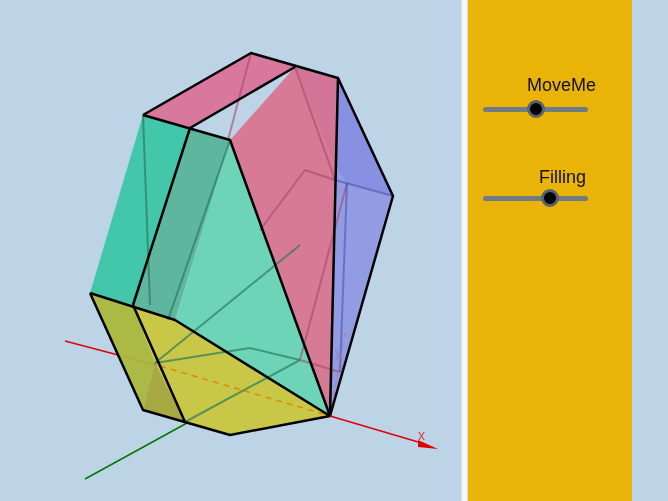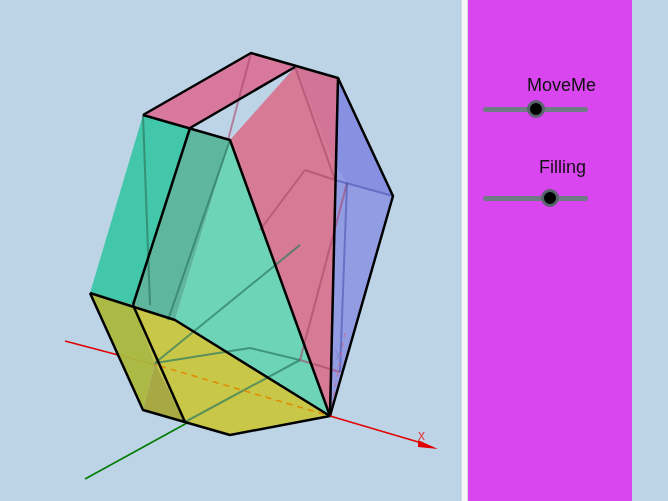--- a/index.html
+++ b/index.html
@@ -16,21 +16,21 @@
     .graphics-view svg { position: absolute; left: 0; top: 0; }
     .divider {
       position: absolute; left: 461px; top: 0; width: 7px; height: 501px;
       background: #f6f7fb;
       border-left: 1px solid #d4dce6;
       border-right: 1px solid #d4dce6;
       box-sizing: border-box;
     }
     .side-panel {
       position: absolute; left: 468px; top: 0; width: 164px; height: 501px;
-      background: #d946ef;
+      background: #eab308;
     }
     .slider-label {
       position: absolute; font-size: 18px; color: #111;
     }
     .slider-track {
       position: absolute; height: 5px; border-radius: 3px; background: #6f7b84;
     }
     .slider-knob {
       position: absolute; width: 12px; height: 12px; border-radius: 50%;
       background: #000; border: 3px solid #59636b; box-sizing: content-box;
@@ -97,16 +97,16 @@
   </svg>
 </div>
 
 <div class="divider"></div>
 
 <div class="side-panel">
   <div class="slider-label" style="left:59px; top:75px;">MoveMe</div>
   <div class="slider-track" style="left:15px; top:107px; width:105px;"></div>
   <div class="slider-knob" style="left:68px; top:109px;"></div>
 
-  <div class="slider-label" style="left:71px; top:157px;">Filling</div>
+  <div class="slider-label" style="left:71px; top:167px;">Filling</div>
   <div class="slider-track" style="left:15px; top:196px; width:105px;"></div>
   <div class="slider-knob" style="left:82px; top:198px;"></div>
 </div>
 
 </body></html>

